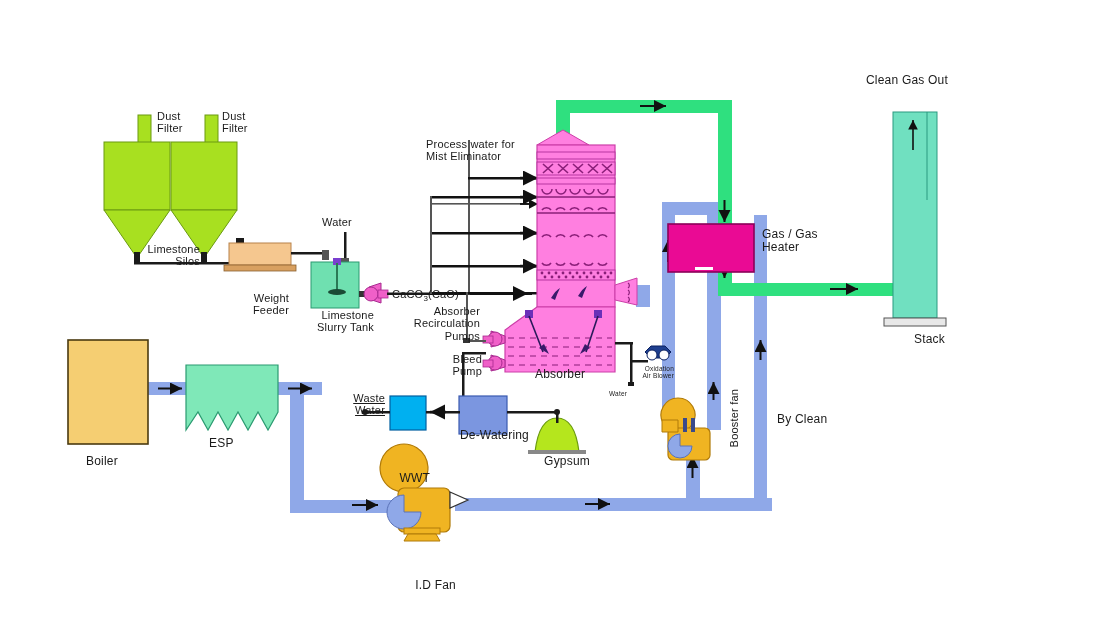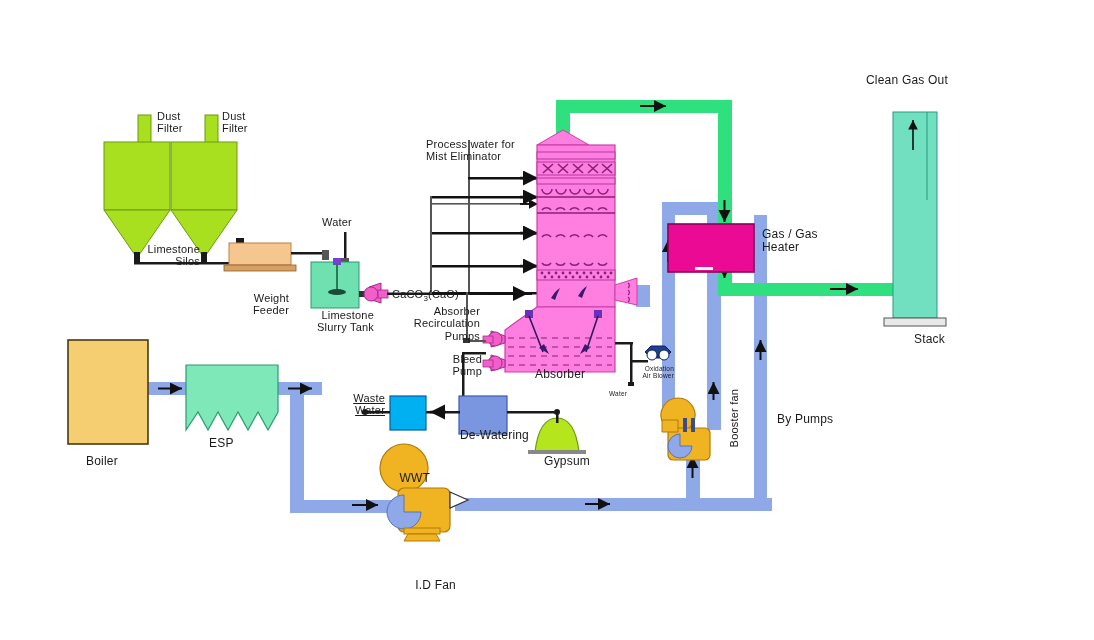--- a/index.html
+++ b/index.html
@@ -417,20 +417,20 @@
   <div class="lbl big" style="left:209px;top:437px;">ESP</div>
 
   <div class="lbl r" style="left:337px;top:392px;width:48px;text-decoration:underline;">Waste
 Water</div>
   <div class="lbl big c" style="left:386px;top:432px;width:44px;margin-top:40px;">WWT</div>
   <div class="lbl big c" style="left:437px;top:429px;width:92px;">De-Watering</div>
   <div class="lbl big c" style="left:524px;top:455px;width:66px;">Gypsum</div>
   <div class="lbl big c" style="left:390px;top:543px;width:66px;margin-top:36px;">I.D Fan</div>
 
   <div class="lbl vert" style="left:694px;top:412px;width:80px;text-align:center;">Booster fan</div>
-  <div class="lbl big" style="left:777px;top:413px;">By Pumps</div>
+  <div class="lbl big" style="left:777px;top:413px;">By Clean</div>
 
   <div class="lbl big" style="left:762px;top:228px;">Gas / Gas
 Heater</div>
   <div class="lbl big" style="left:866px;top:74px;">Clean Gas Out</div>
   <div class="lbl big c" style="left:885px;top:333px;width:60px;">Stack</div>
 
 </div>
 
 </body></html>

